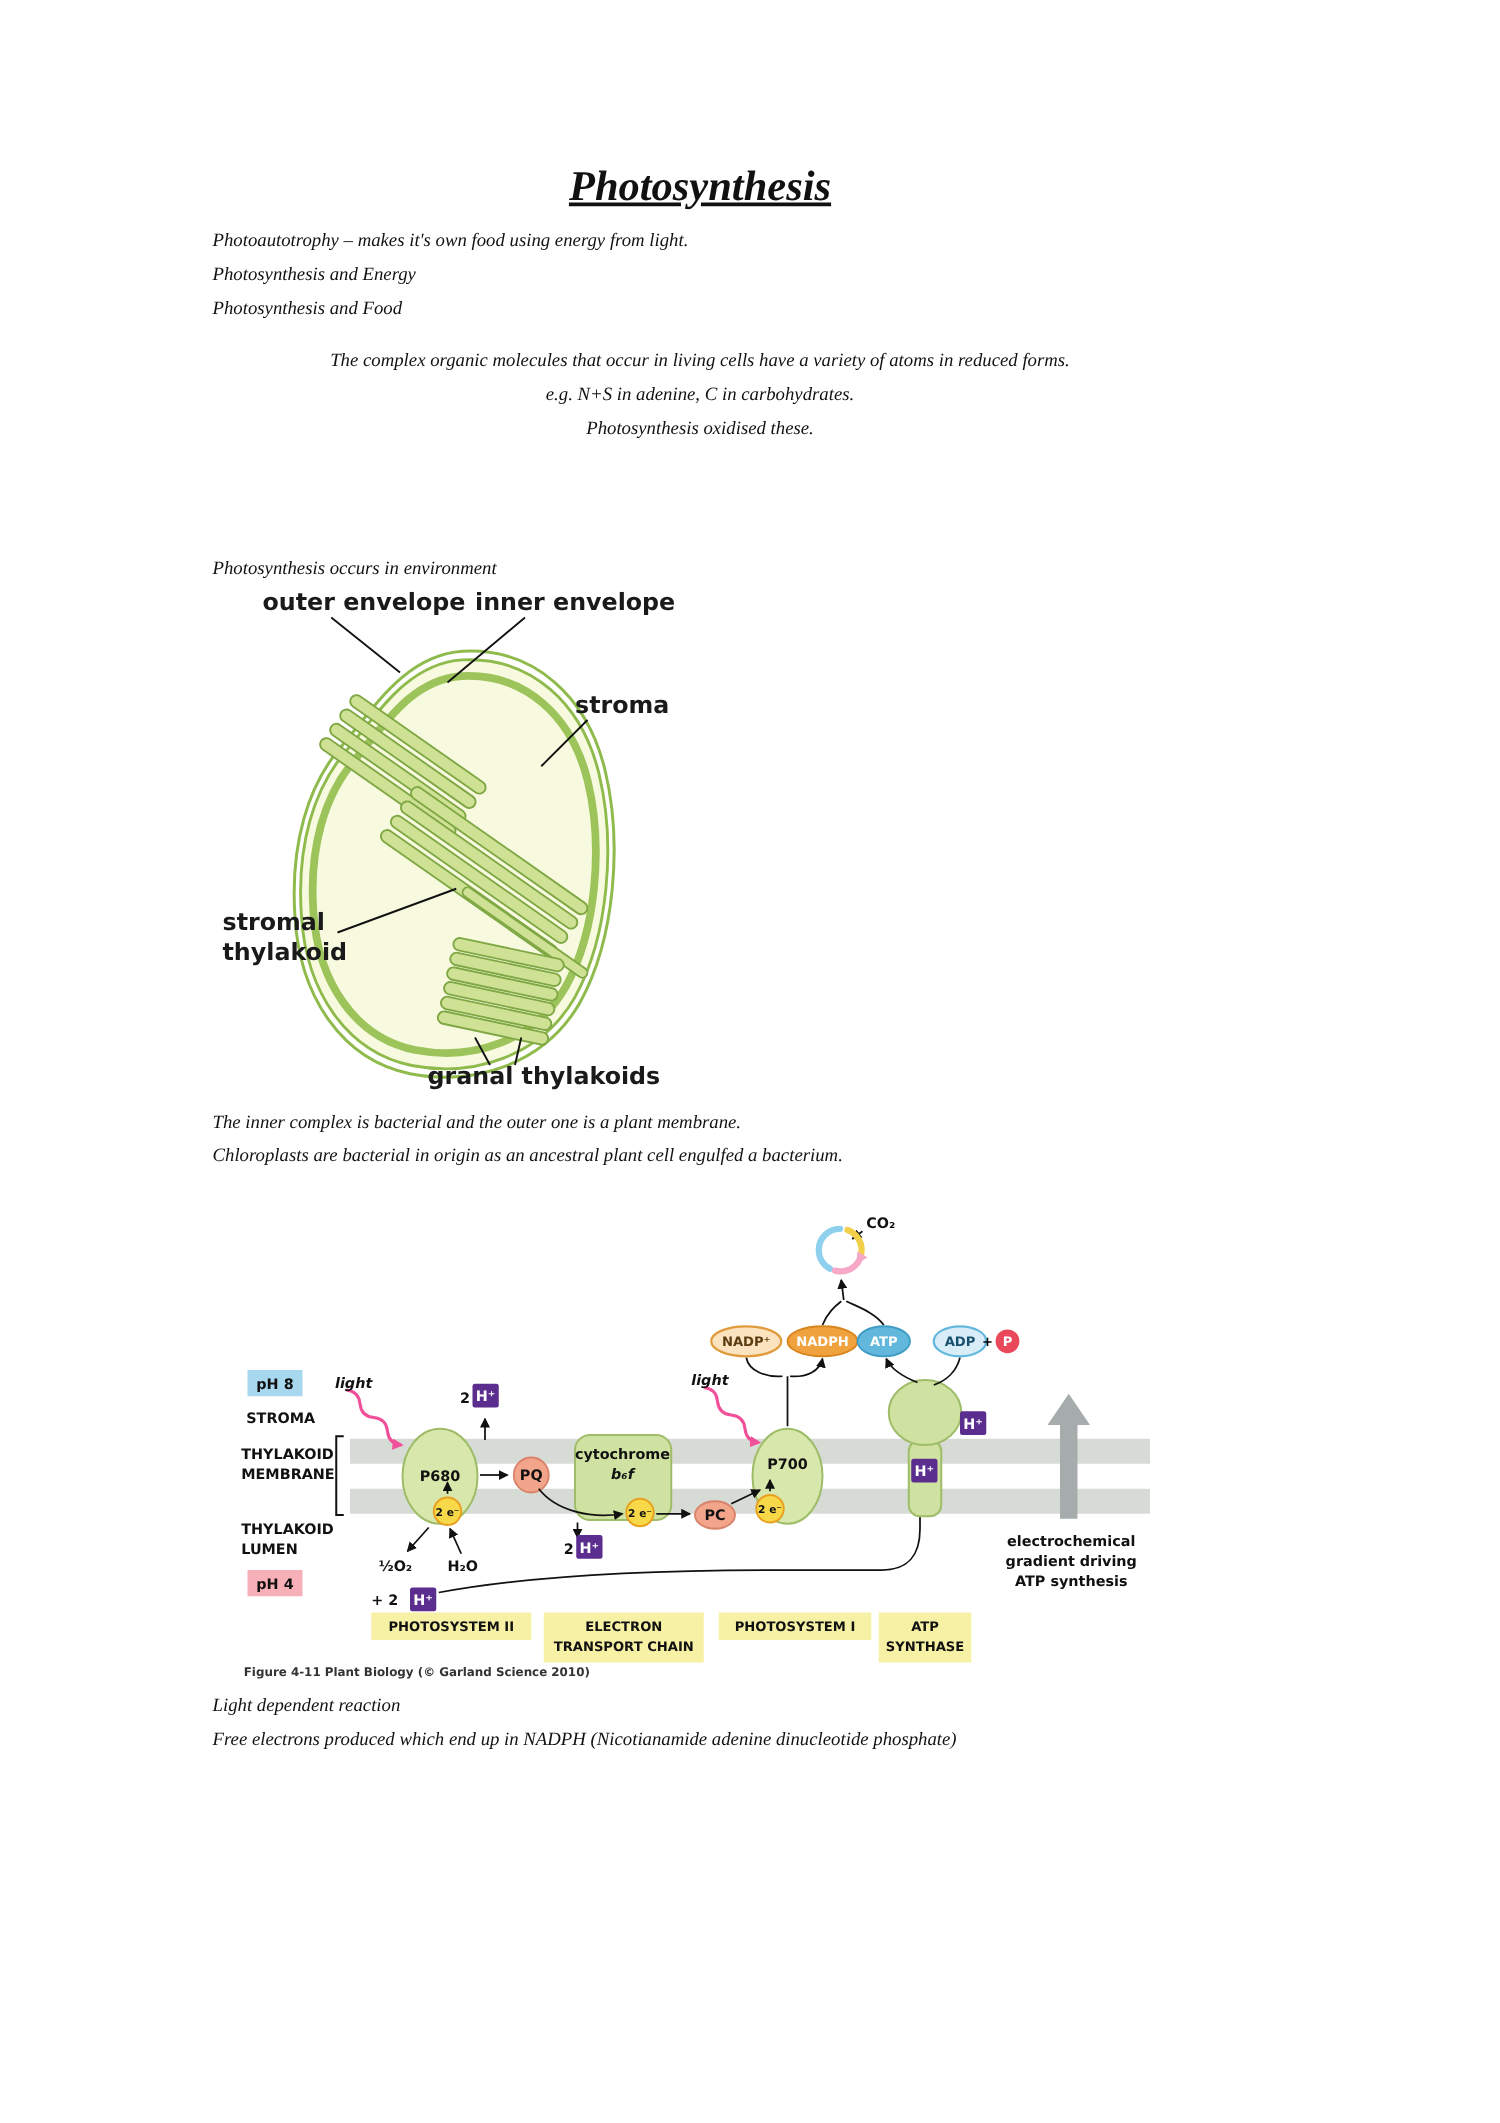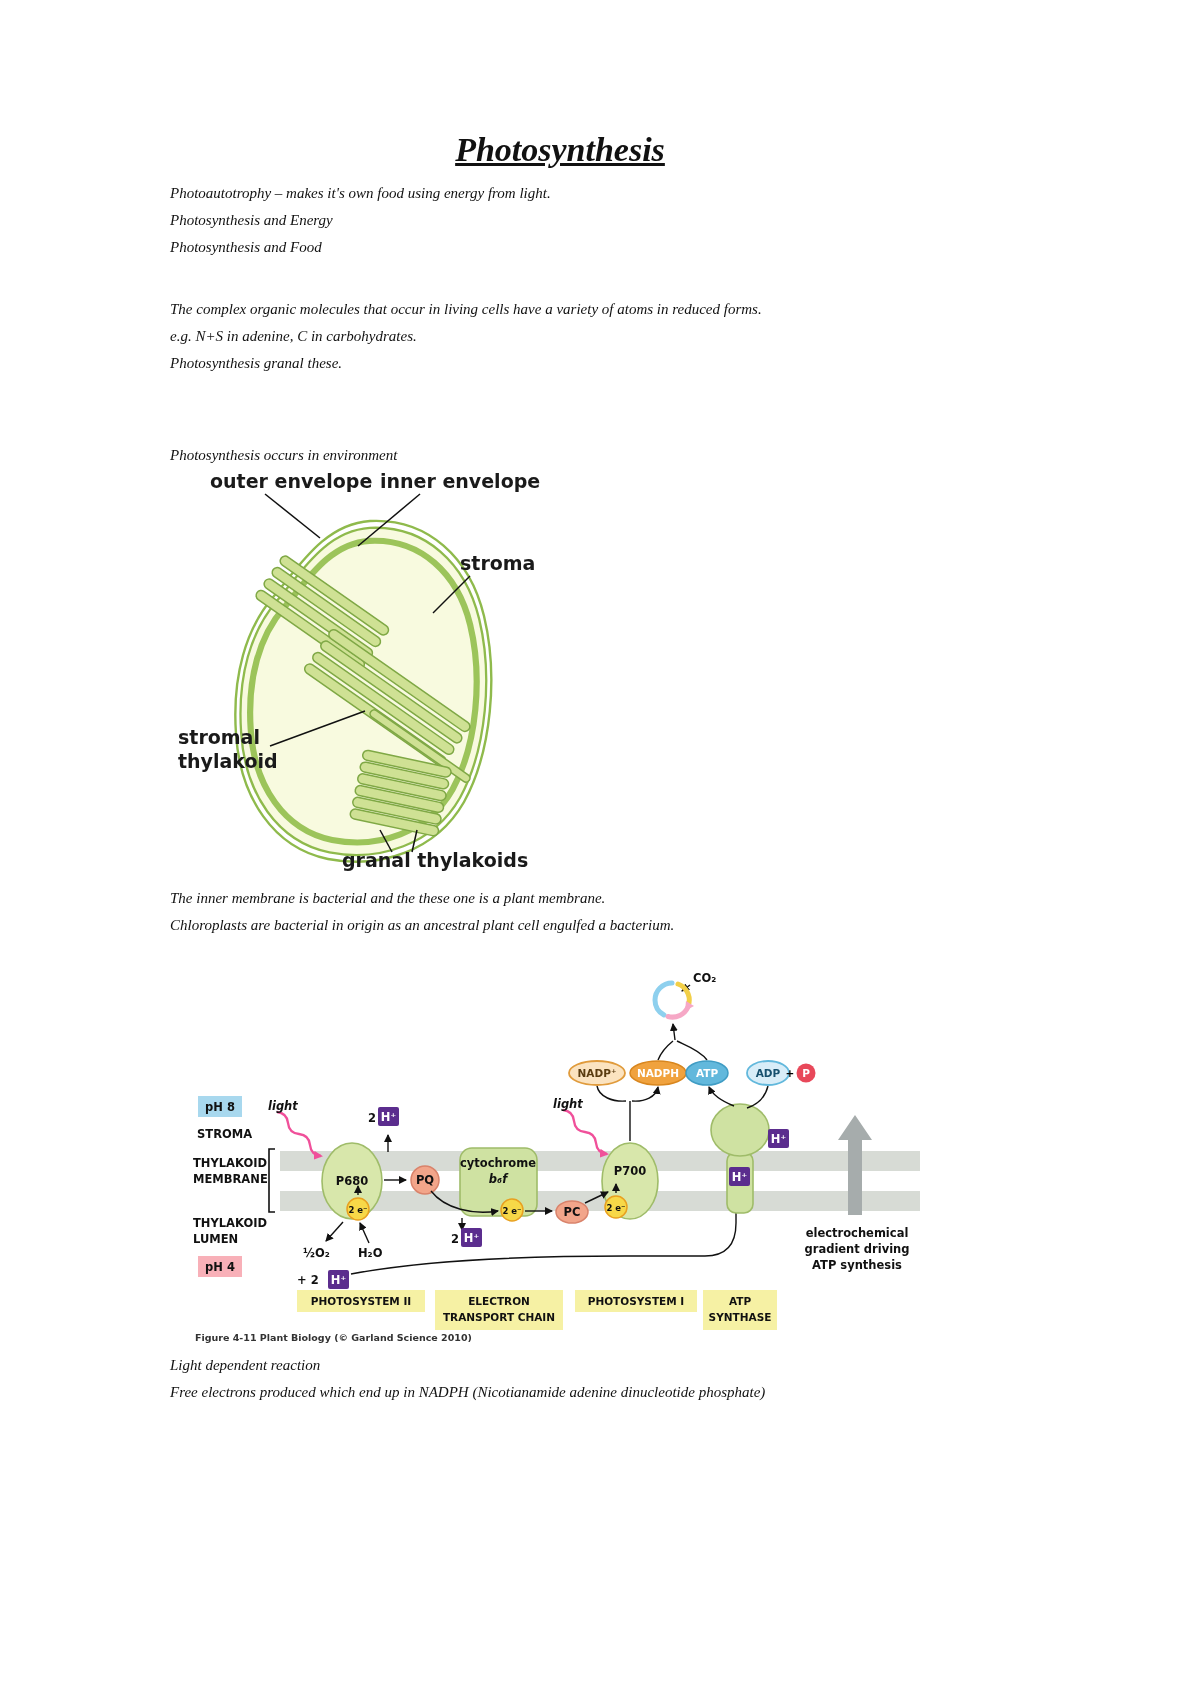--- a/index.html
+++ b/index.html
@@ -24,24 +24,24 @@
 <div class="page">
 
   <h1 class="title">Photosynthesis</h1>
 
   <div class="para" style="top:180px;width:790px;">
     <div>Photoautotrophy – makes it's own food using energy from light.</div>
     <div>Photosynthesis and Energy</div>
     <div>Photosynthesis and Food</div>
   </div>
 
-  <div class="para" style="top:296px;width:780px;">
+  <div class="para" style="top:276px;width:780px;text-align:center;">
     <div>The complex organic molecules that occur in living cells have a variety of atoms in reduced forms.</div>
     <div>e.g. N+S in adenine, C in carbohydrates.</div>
-    <div>Photosynthesis granal these.</div>
+    <div>Photosynthesis oxidised these.</div>
   </div>
 
   <div class="para" style="top:442px;width:780px;">
     <div>Photosynthesis occurs in environment</div>
   </div>
 
   <svg style="left:170px;top:466px;" width="420" height="412" viewBox="0 0 420 412">
     <defs>
       <marker id="mB1" markerUnits="userSpaceOnUse" markerWidth="8" markerHeight="8" refX="7" refY="4" orient="auto">
         <path d="M0,0 L8,4 L0,8 Z" fill="#111"></path>
@@ -95,21 +95,21 @@
 
     <text class="lbl-big" x="40" y="22">outer envelope</text>
     <text class="lbl-big" x="210" y="22">inner envelope</text>
     <text class="lbl-big" x="290" y="104">stroma</text>
     <text class="lbl-big" x="8" y="278">stromal</text>
     <text class="lbl-big" x="8" y="302">thylakoid</text>
     <text class="lbl-big" x="172" y="401">granal thylakoids</text>
   </svg>
 
   <div class="para" style="top:885px;width:830px;">
-    <div>The inner membrane is bacterial and the these one is a plant membrane.</div>
+    <div>The inner complex is bacterial and the outer one is a plant membrane.</div>
     <div>Chloroplasts are bacterial in origin as an ancestral plant cell engulfed a bacterium.</div>
   </div>
 
   <svg style="left:185px;top:960px;" width="750" height="390" viewBox="0 0 750 390">
     <defs>
       <marker id="mB" markerUnits="userSpaceOnUse" markerWidth="8" markerHeight="8" refX="7" refY="4" orient="auto">
         <path d="M0,0 L8,4 L0,8 Z" fill="#111"></path>
       </marker>
       <marker id="mP" markerUnits="userSpaceOnUse" markerWidth="9" markerHeight="9" refX="7" refY="4.5" orient="auto">
         <path d="M0,0 L9,4.5 L0,9 Z" fill="#f0509a"></path>

